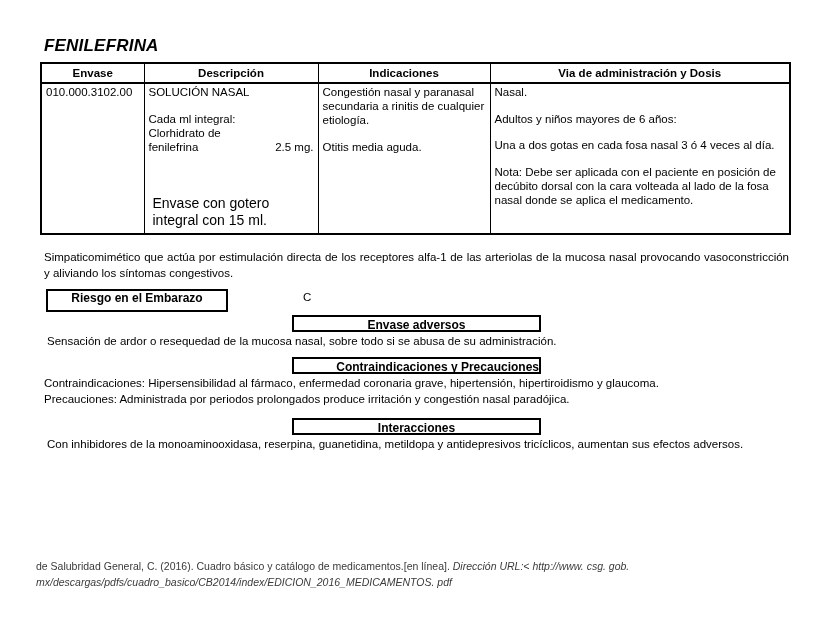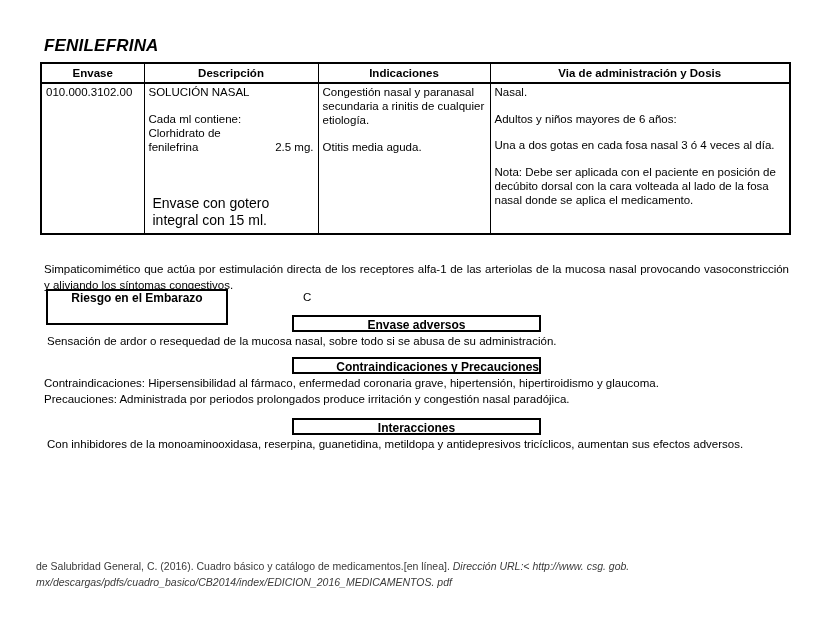--- a/index.html
+++ b/index.html
@@ -119,21 +119,21 @@
     font-size: 11.5px;
     line-height: 1.35;
     text-align: justify;
   }
 
   .risk-box {
     position: absolute;
     left: 46px;
     top: 289px;
     width: 182px;
-    height: 36px;
+    height: 23px;
     border: 2px solid #000;
     box-sizing: border-box;
     text-align: center;
     font-weight: bold;
     font-size: 12px;
     line-height: 15px;
   }
   .risk-value {
     position: absolute;
     left: 303px;
@@ -176,21 +176,21 @@
       </tr>
     </thead>
     <tbody>
       <tr>
         <td class="cell-clave">010.000.3102.00</td>
 
         <td class="cell-body cell-desc">
           <div class="cell-desc-inner">
             <div>SOLUCIÓN NASAL</div>
             <span class="blank-line"></span>
-            <div>Cada ml contiene:</div>
+            <div>Cada ml integral:</div>
             <div>Clorhidrato de</div>
             <div class="dose-row">
               <span>fenilefrina</span>
               <span class="dose-amount">2.5 mg.</span>
             </div>
             <div class="pkg-text">Envase con gotero integral con 15 ml.</div>
           </div>
         </td>
 
         <td class="cell-body">
@@ -205,21 +205,21 @@
           <div>Adultos y niños mayores de 6 años:</div>
           <span class="blank-line"></span>
           <div>Una a dos gotas en cada fosa nasal 3 ó 4 veces al día.</div>
           <span class="blank-line"></span>
           <div>Nota: Debe ser aplicada con el paciente en posición de decúbito dorsal con la cara volteada al lado de la fosa nasal donde se aplica el medicamento.</div>
         </td>
       </tr>
     </tbody>
   </table>
 
-  <div class="section-body" style="left:44px; top:250px; width:745px;margin-top:12px;">Simpaticomimético que actúa por estimulación directa de los receptores alfa-1 de las arteriolas de la mucosa nasal provocando vasoconstricción y aliviando los síntomas congestivos.</div>
+  <div class="section-body" style="left:44px; top:250px; width:745px;">Simpaticomimético que actúa por estimulación directa de los receptores alfa-1 de las arteriolas de la mucosa nasal provocando vasoconstricción y aliviando los síntomas congestivos.</div>
 
   <div class="risk-box">Riesgo en el Embarazo</div>
   <div class="risk-value">C</div>
 
   <div class="section-box centered" style="top:315px;">Envase adversos</div>
   <div class="section-body" style="left:47px; top:334px; width:742px; text-align:left;">Sensación de ardor o resequedad de la mucosa nasal, sobre todo si se abusa de su administración.</div>
 
   <div class="section-box centered" style="top:357px;text-align:right;">Contraindicaciones y Precauciones</div>
   <div class="section-body" style="left:44px; top:376px; width:745px; text-align:left;">
     <div>Contraindicaciones: Hipersensibilidad al fármaco, enfermedad coronaria grave,  hipertensión, hipertiroidismo y glaucoma.</div>

